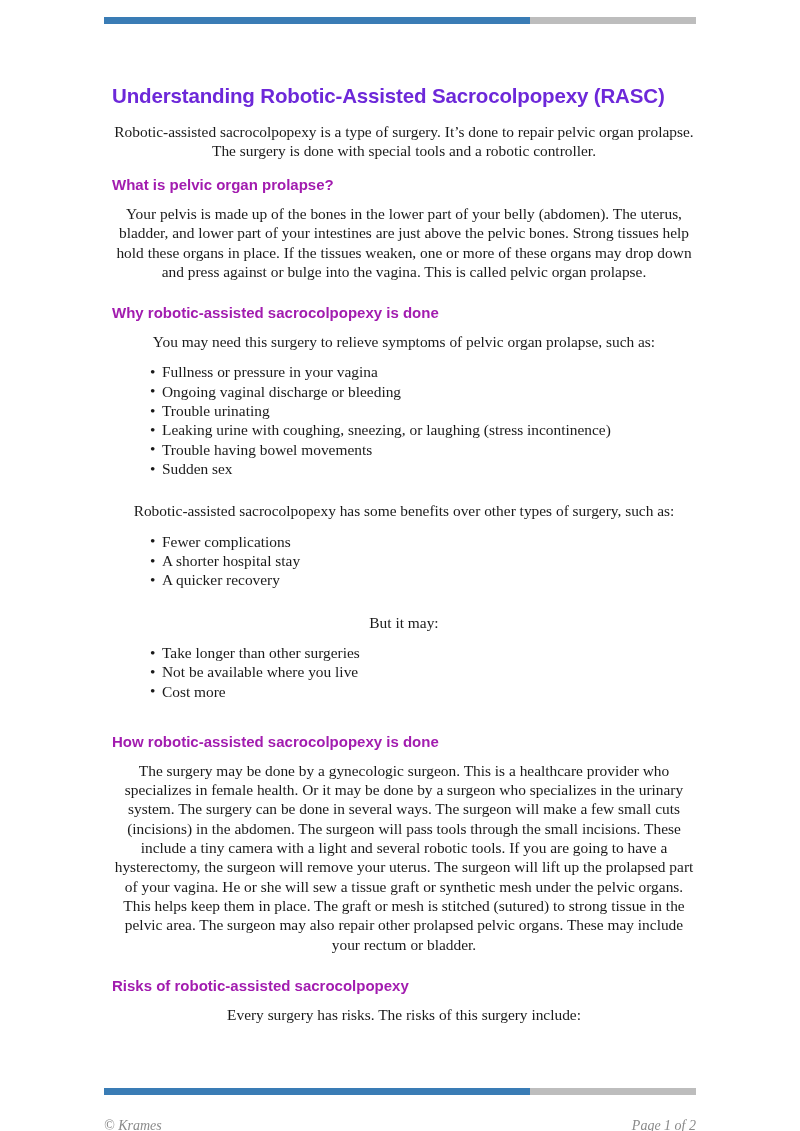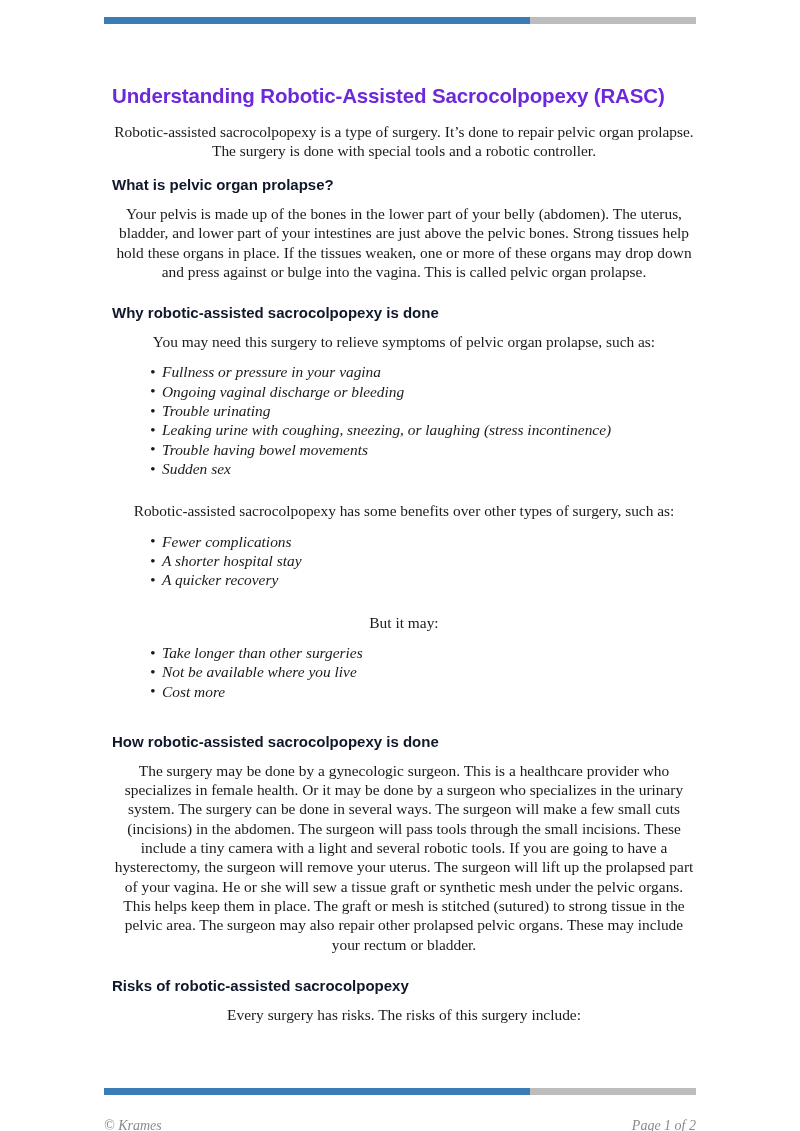--- a/index.html
+++ b/index.html
@@ -51,38 +51,37 @@
     color: #6d28d9;
     margin: 0 0 13px 0;
     letter-spacing: -0.15px;
     line-height: 1.2;
   }
 
   h2.section-title {
     font-family: "Liberation Sans", "DejaVu Sans", sans-serif;
     font-size: 15px;
     font-weight: bold;
-    color: #0f172a;
+    color: #a21caf;
     margin: 0 0 9px 0;
     line-height: 1.25;
   }
 
   p.body-text {
     font-size: 15.4px;
     line-height: 1.255;
     margin: 0 0 16px 0;
     text-align: center;
   }
   p.tight { margin-bottom: 11px; }
 
   ul.bullets {
     margin: 0 0 16px 0;
     padding-left: 39px;
     list-style: none;
-    font-style: italic;
   }
   ul.bullets li {
     font-size: 15.4px;
     line-height: 1.255;
     position: relative;
     padding-left: 11px;
   }
   ul.bullets li::before {
     content: "\2022";
     position: absolute;

